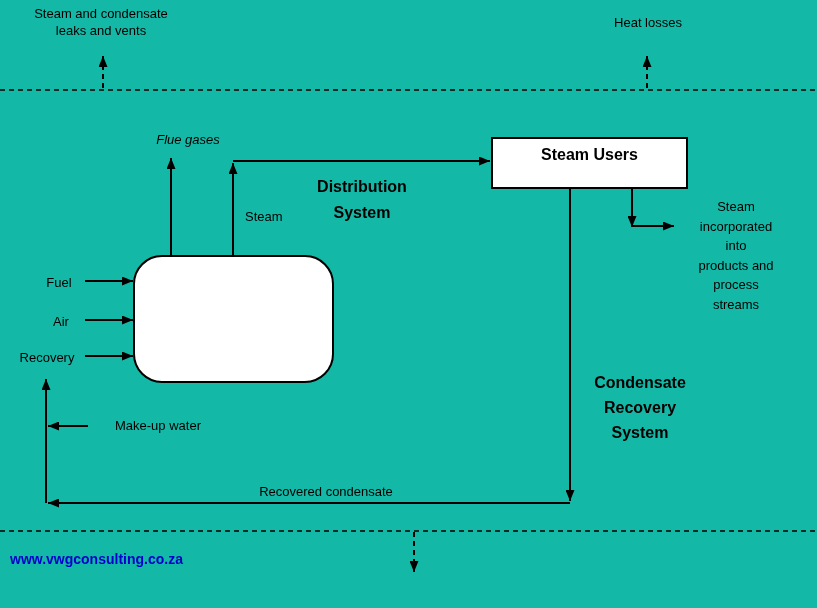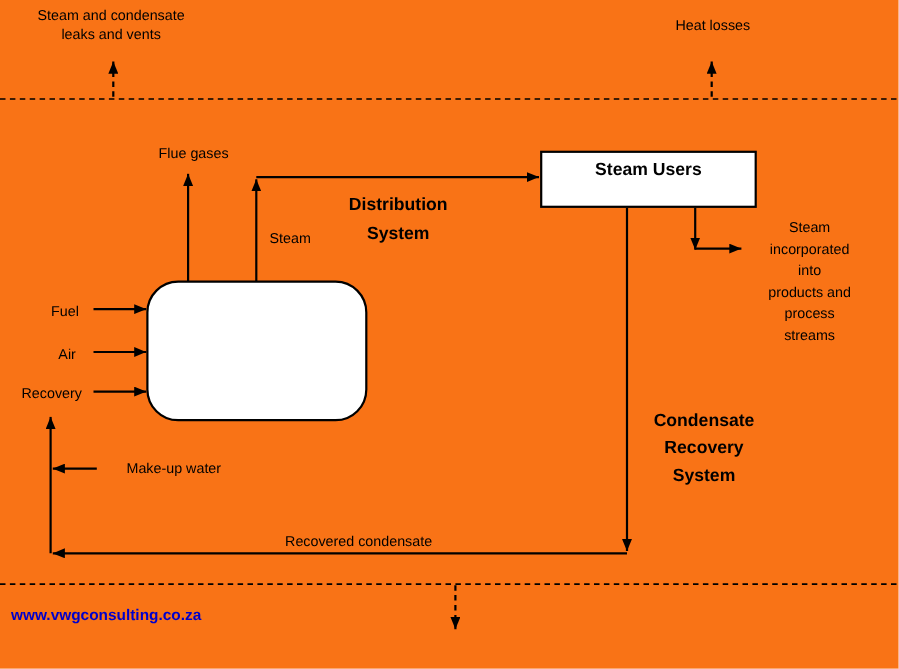--- a/index.html
+++ b/index.html
@@ -1,20 +1,20 @@
 <!DOCTYPE html>
 <html><head>
 <meta charset="utf-8">
 <style>
   html, body { margin: 0; padding: 0; background: #ffffff; }
   #stage {
     position: relative;
     width: 817px;
     height: 608px;
-    background: #f97316;
+    background: #14b8a6;
     font-family: "Liberation Sans", sans-serif;
     color: #000000;
     overflow: hidden;
   }
   #diagram-svg { position: absolute; left: 0; top: 0; }
   .lbl {
     position: absolute;
     font-size: 13px;
     line-height: 17px;
     white-space: pre-line;
@@ -86,21 +86,21 @@
     <line x1="570" y1="503" x2="48" y2="503" stroke="#000" stroke-width="2" marker-end="url(#arrow)"></line>
     <line x1="46" y1="503" x2="46" y2="379" stroke="#000" stroke-width="2" marker-end="url(#arrow)"></line>
     <line x1="88" y1="426" x2="48" y2="426" stroke="#000" stroke-width="2" marker-end="url(#arrow)"></line>
   </svg>
 
   <div class="lbl center" style="left:101px; top:5px;">Steam and condensate
 leaks and vents</div>
 
   <div class="lbl center" style="left:648px; top:14px;">Heat losses</div>
 
-  <div class="lbl center" style="left:176px; top:131px;">Flue gases</div>
+  <div class="lbl center" style="left:188px; top:131px;font-style:italic;">Flue gases</div>
 
   <div class="lbl bold center" id="lbl-distribution" style="left:362px; top:134px;">Distribution
 System</div>
 
   <div class="boxlabel" style="left:492px; top:138px; width:195px; height:34px;">Steam Users</div>
 
   <div class="lbl" style="left:245px; top:208px;">Steam</div>
 
   <div class="lbl center" id="lbl-steam-incorporated" style="left:736px; top:197px;">Steam
 incorporated into

